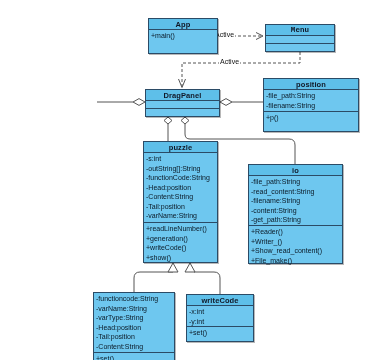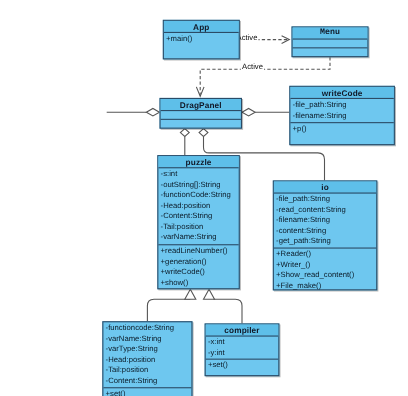--- a/index.html
+++ b/index.html
@@ -125,21 +125,21 @@
   </div>
 
 
   <div class="cls" style="left:145px;top:73px;width:75px;height:28px;">
     <div class="hdr">DragPanel</div>
     <div class="sec empty" style="height:8px;"></div>
     <div class="sec empty" style="height:8px;"></div>
   </div>
 
   <div class="cls" style="left:263px;top:62px;width:96px;height:54px;">
-    <div class="hdr">writeCode</div>
+    <div class="hdr">position</div>
     <div class="sec" style="height:22px;">
       <div class="row">-file_path:String</div>
       <div class="row">-filename:String</div>
     </div>
     <div class="sec" style="height:20px;">
       <div class="row">+p()</div>
     </div>
   </div>
 
   <div class="cls" style="left:143px;top:125px;width:75px;height:122px;">
@@ -186,21 +186,21 @@
       <div class="row">-Head:position</div>
       <div class="row">-Tail:position</div>
       <div class="row">-Content:String</div>
     </div>
     <div class="sec" style="height:23px;">
       <div class="row">+set()</div>
     </div>
   </div>
 
   <div class="cls" style="left:186px;top:278px;width:68px;height:48px;">
-    <div class="hdr">compiler</div>
+    <div class="hdr">writeCode</div>
     <div class="sec" style="height:21px;">
       <div class="row">-x:int</div>
       <div class="row">-y:int</div>
     </div>
     <div class="sec" style="height:16px;">
       <div class="row">+set()</div>
     </div>
   </div>
 
 </div>

